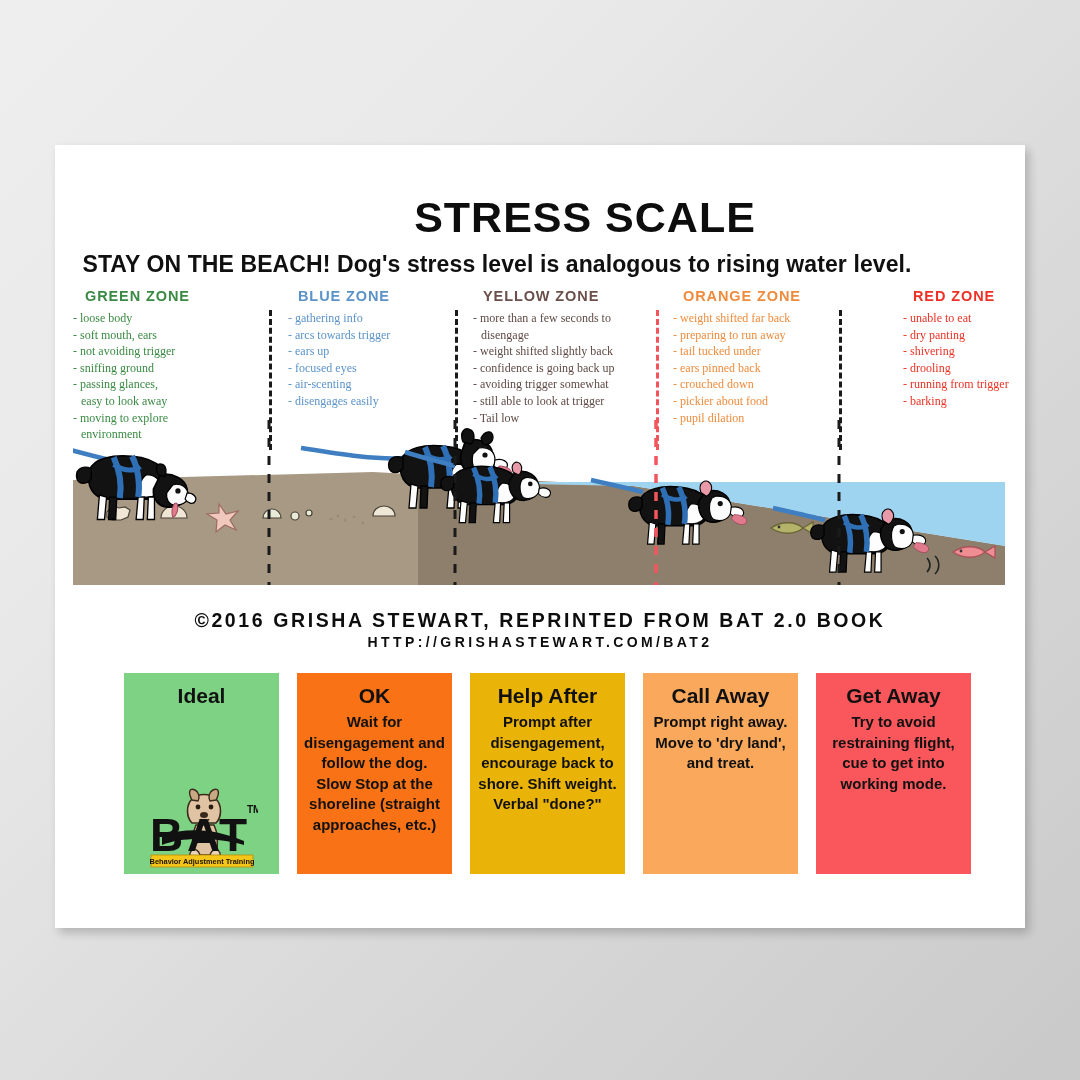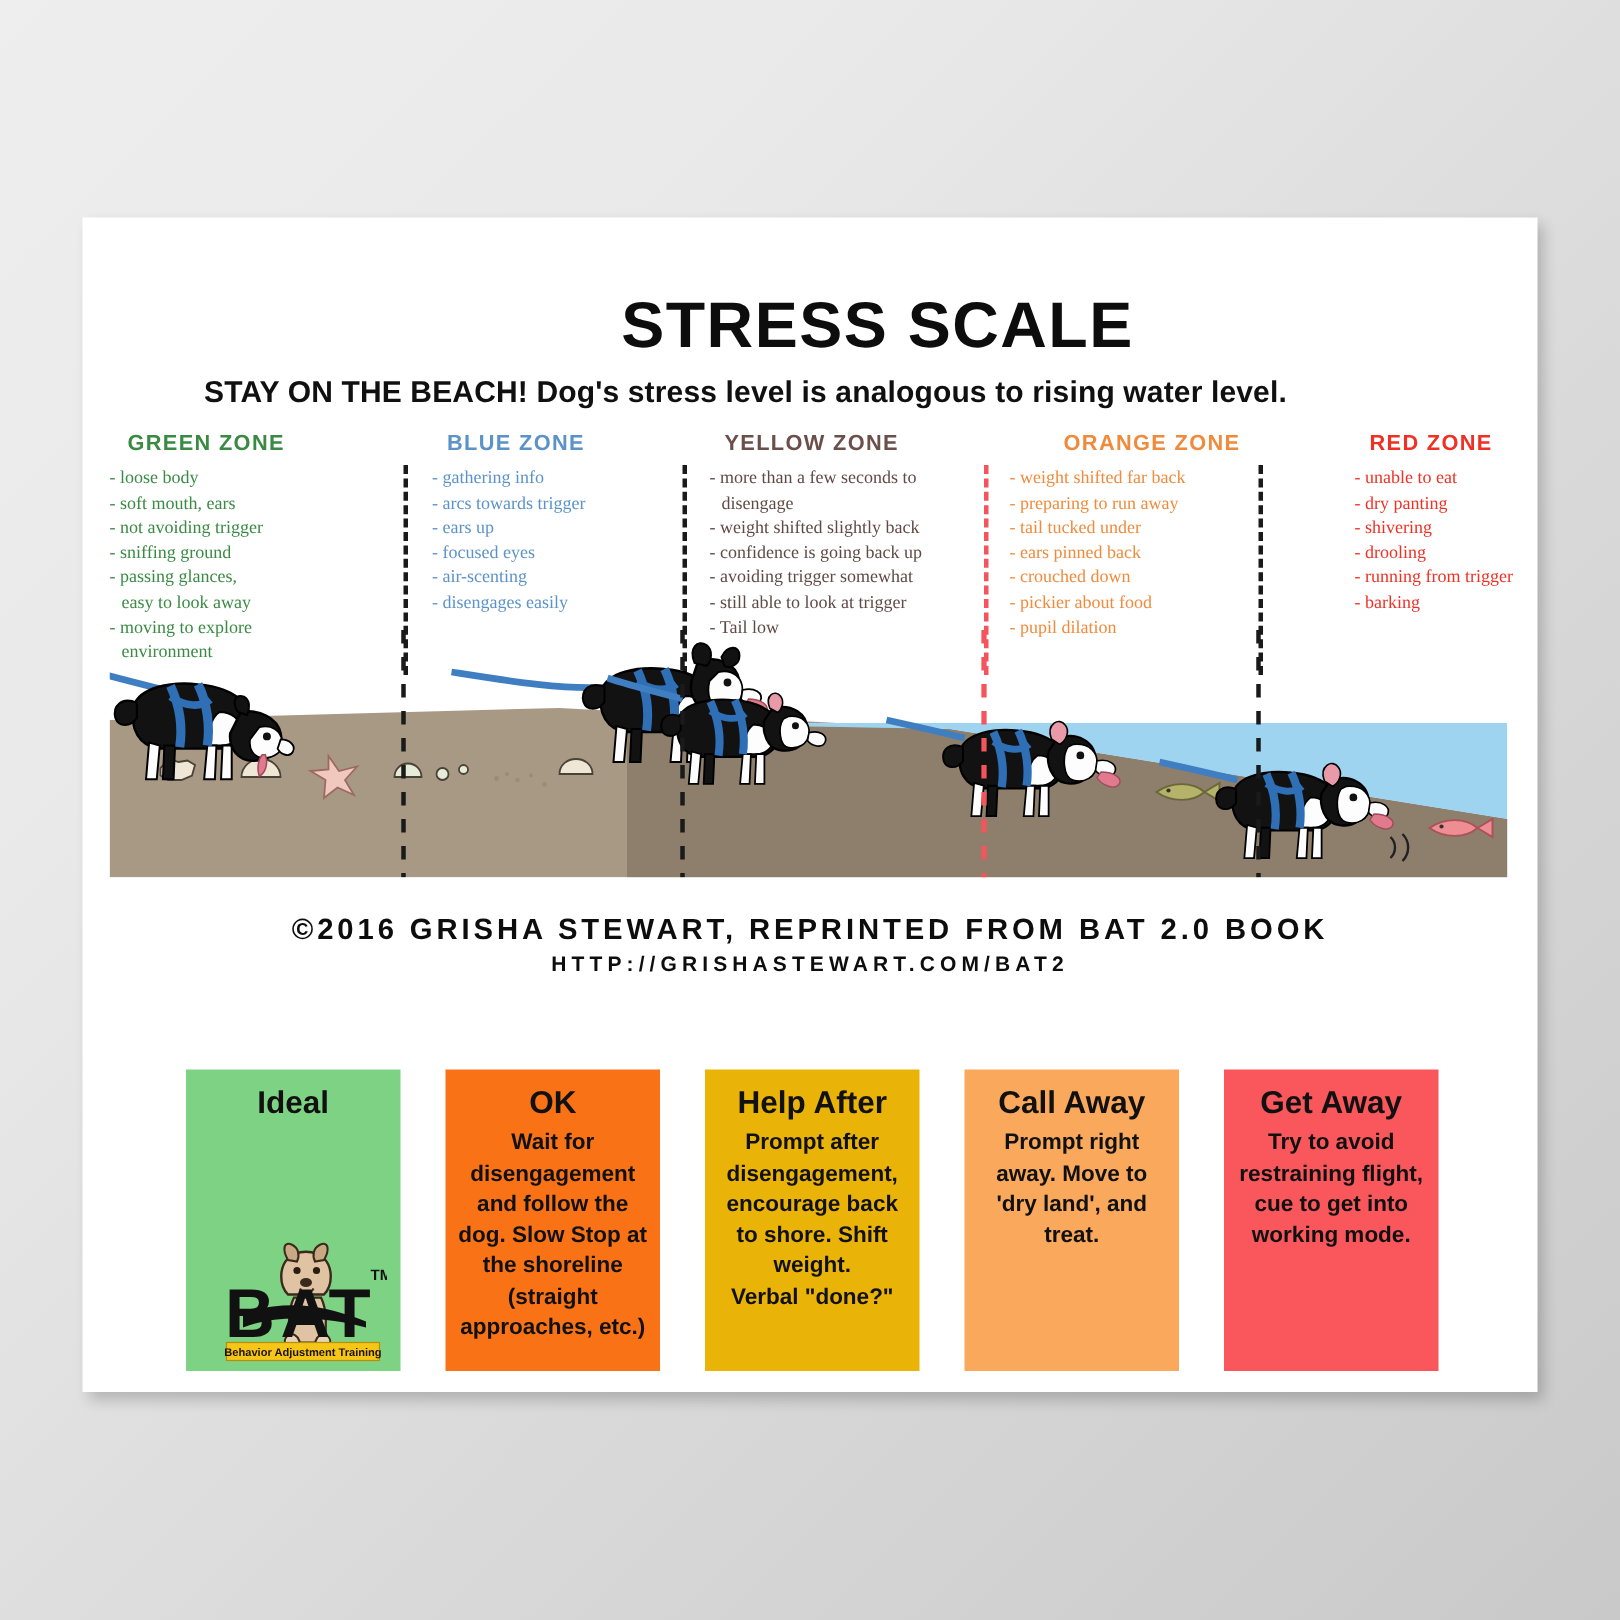--- a/index.html
+++ b/index.html
@@ -19,21 +19,21 @@
 
   
   .title{
     position:absolute;left:0;top:48px;width:970px;text-align:center;
     font-size:43px;font-weight:bold;letter-spacing:1px;color:#0d0d0d;
     font-family:"Liberation Sans", sans-serif;
     padding-left:45px;
   }
   .subtitle{
     position:absolute;left:0;top:106px;width:884px;text-align:center;
-    font-size:20px;font-weight:bold;color:#101010;letter-spacing:.1px;
+    font-size:23px;font-weight:bold;color:#101010;letter-spacing:.1px;
   }
 
   
   #zones{position:absolute;left:0;top:143px;width:970px;height:160px;}
   .zone{position:absolute;top:0;}
   .zone .zhead{
     font-size:14.5px;font-weight:bold;letter-spacing:.9px;white-space:nowrap;
     margin-bottom:6px;
   }
   .zone ul{list-style:none;margin:0;padding:0;}
@@ -44,21 +44,21 @@
 
   
   #zone-green {left:18px; width:155px;}
   #zone-blue  {left:233px;width:150px;}
   #zone-yellow{left:418px;width:200px;}
   #zone-orange{left:618px;width:180px;}
   #zone-red   {left:848px;width:165px;}
   #zone-green  .zhead{margin-left:12px;}
   #zone-blue   .zhead{margin-left:10px;}
   #zone-yellow .zhead{margin-left:10px;}
-  #zone-orange .zhead{margin-left:10px;text-align:center;}
+  #zone-orange .zhead{margin-left:10px;}
   #zone-red    .zhead{margin-left:10px;}
 
   
   .vdiv{position:absolute;width:0;border-left:3px dashed #1a1a1a;}
   .vdiv.red{border-left-color:#f4545c;}
 
   
   #scene{position:absolute;left:18px;top:275px;width:932px;height:165px;overflow:hidden;}
   #scene svg{display:block;}
 
@@ -67,23 +67,23 @@
     position:absolute;left:0;width:970px;text-align:center;
     font-weight:bold;color:#0d0d0d;
     font-family:"Liberation Sans", sans-serif;
   }
   #credit1{top:464px;font-size:19.5px;letter-spacing:2.6px;}
   #credit2{top:489px;font-size:14px;letter-spacing:3.4px;}
 
   
   #cards{position:absolute;left:0;top:528px;width:970px;height:205px;}
   .card{
-    position:absolute;top:0;width:143px;height:201px;
+    position:absolute;top:0;width:155px;height:201px;
     text-align:center;color:#111;
-    box-sizing:border-box;padding:10px 7px 0 7px;margin-top:40px;
+    box-sizing:border-box;padding:10px 7px 0 7px;
   }
   .card .chead{font-size:21px;font-weight:bold;margin-bottom:3px;line-height:26px;}
   .card .cbody{font-size:15px;font-weight:bold;line-height:20.5px;}
   #card-0{left:69px; background:#7ed283;}
   #card-1{left:242px;background:#f97316;}
   #card-2{left:415px;background:#eab308;}
   #card-3{left:588px;background:#f9a85c;}
   #card-4{left:761px;background:#f9575b;}
 
   

